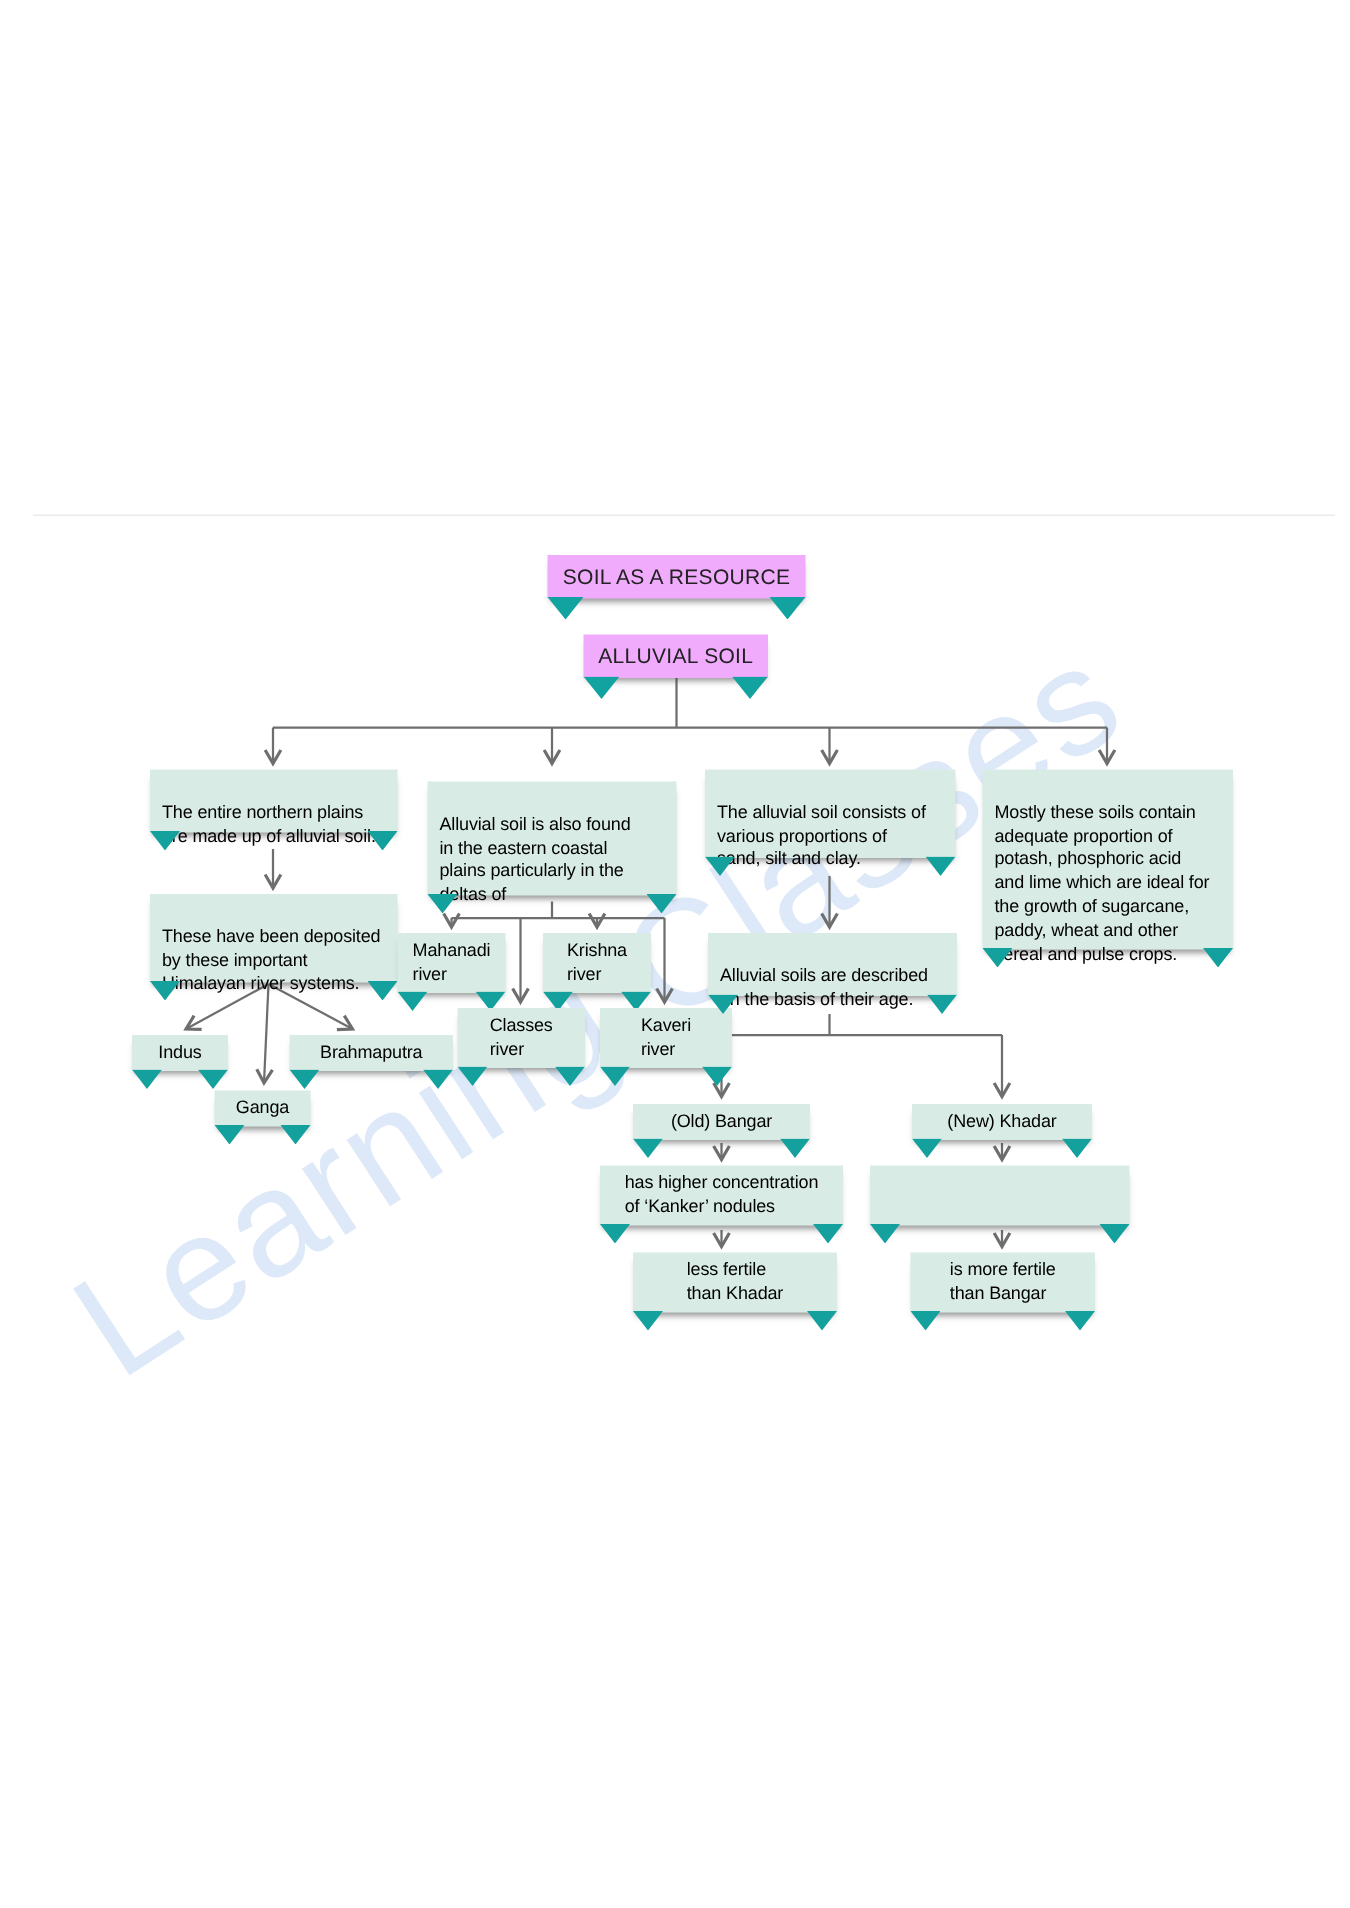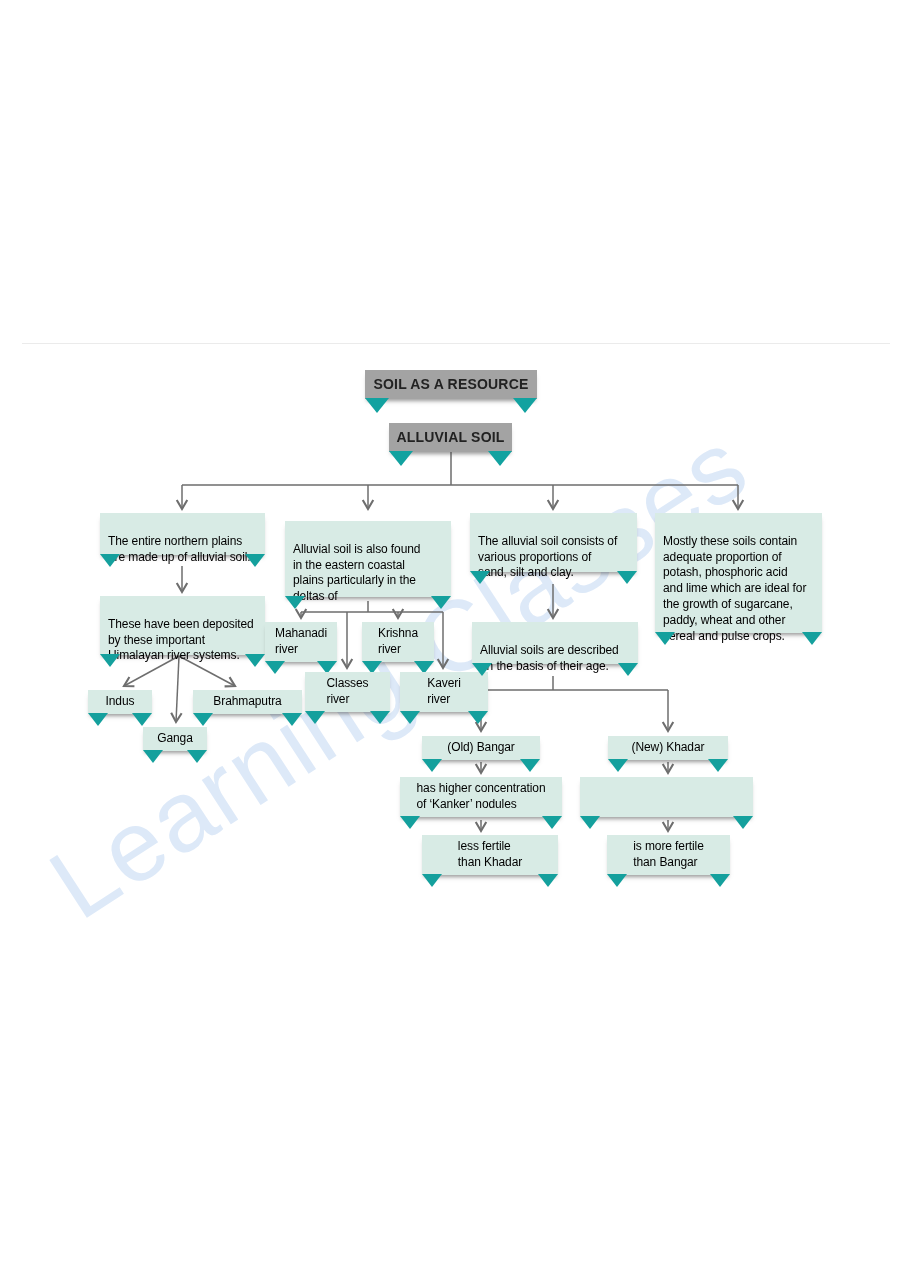--- a/index.html
+++ b/index.html
@@ -19,21 +19,21 @@
   }
   svg.wires{position:absolute;left:0;top:0;z-index:1;}
   .node{
     position:absolute;z-index:2;box-sizing:border-box;
     background:#d8ebe5;color:#000000;
     font-size:12px;line-height:1.32;letter-spacing:-0.1px;
     padding:5px 8px;white-space:pre-line;
     box-shadow:0 4px 4px -2px rgba(70,70,70,.55);
   }
   .node.title{
-    background:#a3a3a3;color:#222;font-size:14px;font-weight:bold;
+    background:#f0abfc;color:#222;font-size:14px;font-weight:normal;
     letter-spacing:.2px;display:flex;align-items:center;justify-content:center;
     white-space:nowrap;padding:0;
   }
   .node.center{display:flex;align-items:center;justify-content:center;padding:3px 6px;}
   .fl,.fr{
     position:absolute;bottom:-12px;width:20px;height:13px;background:#14a09d;
     clip-path:polygon(0 0,100% 0,50% 100%);
   }
   .fl{left:0;} .fr{right:0;}
   .title .fl,.title .fr{width:24px;height:15px;bottom:-14px;background:#12a2a0;}

